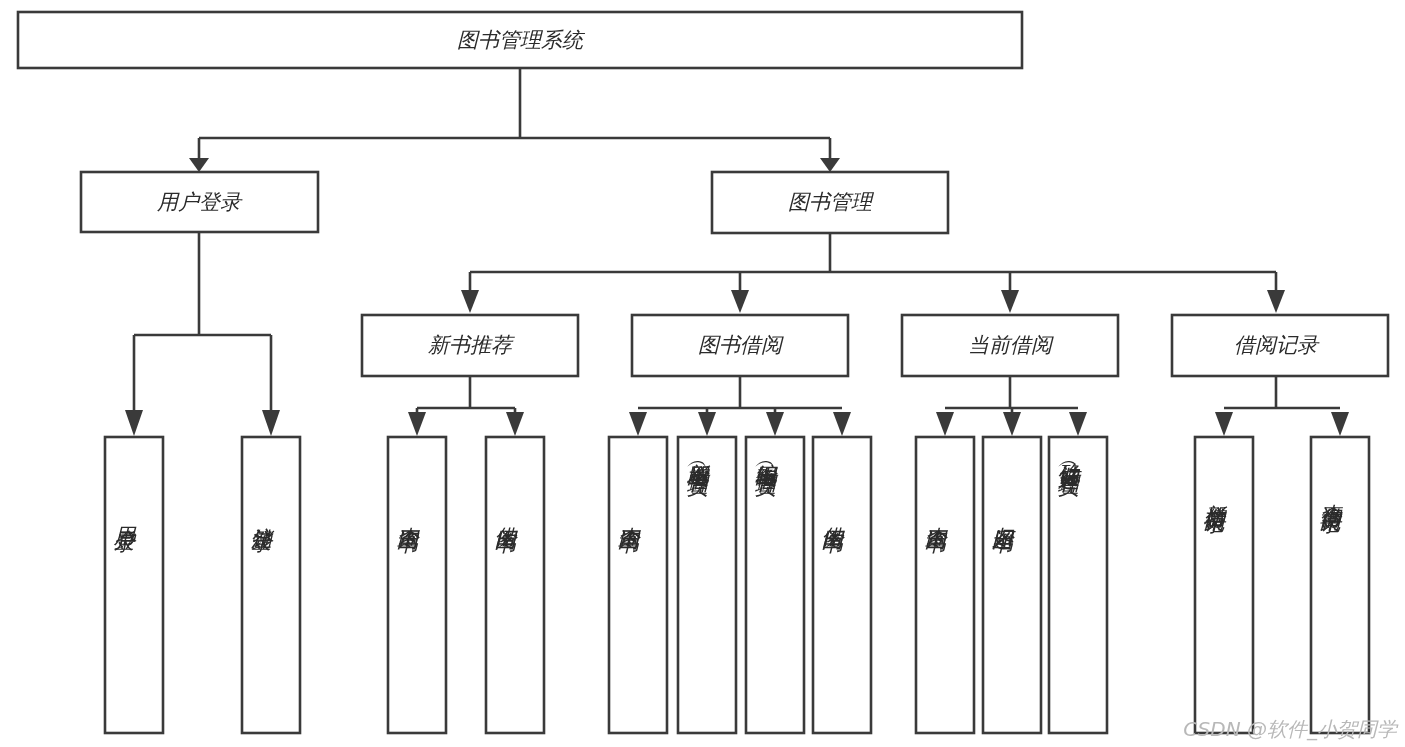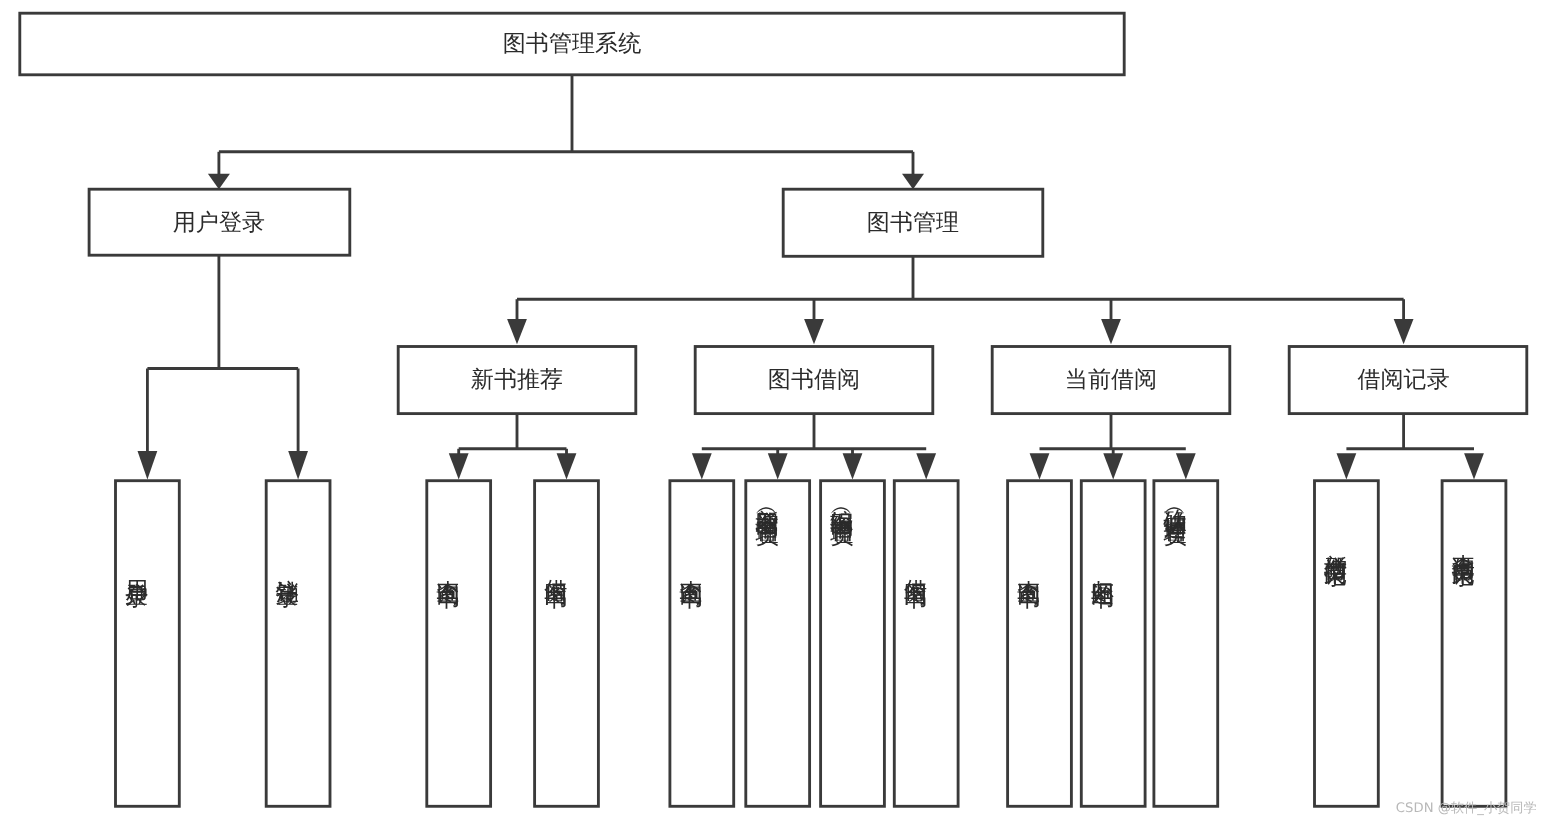--- a/index.html
+++ b/index.html
@@ -11,20 +11,21 @@
     width: 1405px;
     height: 747px;
     font-family: "DejaVu Sans", "Liberation Sans", sans-serif;
     overflow: hidden;
   }
   #diagram-root {
     position: relative;
     width: 1405px;
     height: 747px;
     background: #ffffff;
+    font-style: italic;
   }
   svg#tree-svg {
     position: absolute;
     top: 0;
     left: 0;
     width: 1405px;
     height: 747px;
   }
   .node-box {
     fill: #ffffff;
@@ -59,21 +60,21 @@
     letter-spacing: 2px;
     white-space: nowrap;
     text-align: left;
     pointer-events: none;
   }
   .watermark {
     position: absolute;
     right: 8px;
     bottom: 4px;
     font-family: "DejaVu Sans", "Liberation Sans", sans-serif;
-    font-size: 12px;
+    font-size: 20px;
     color: #b8b8b8;
     white-space: nowrap;
     text-align: right;
   }
 </style>
 </head>
 <body>
 
 <div id="diagram-root">
 

